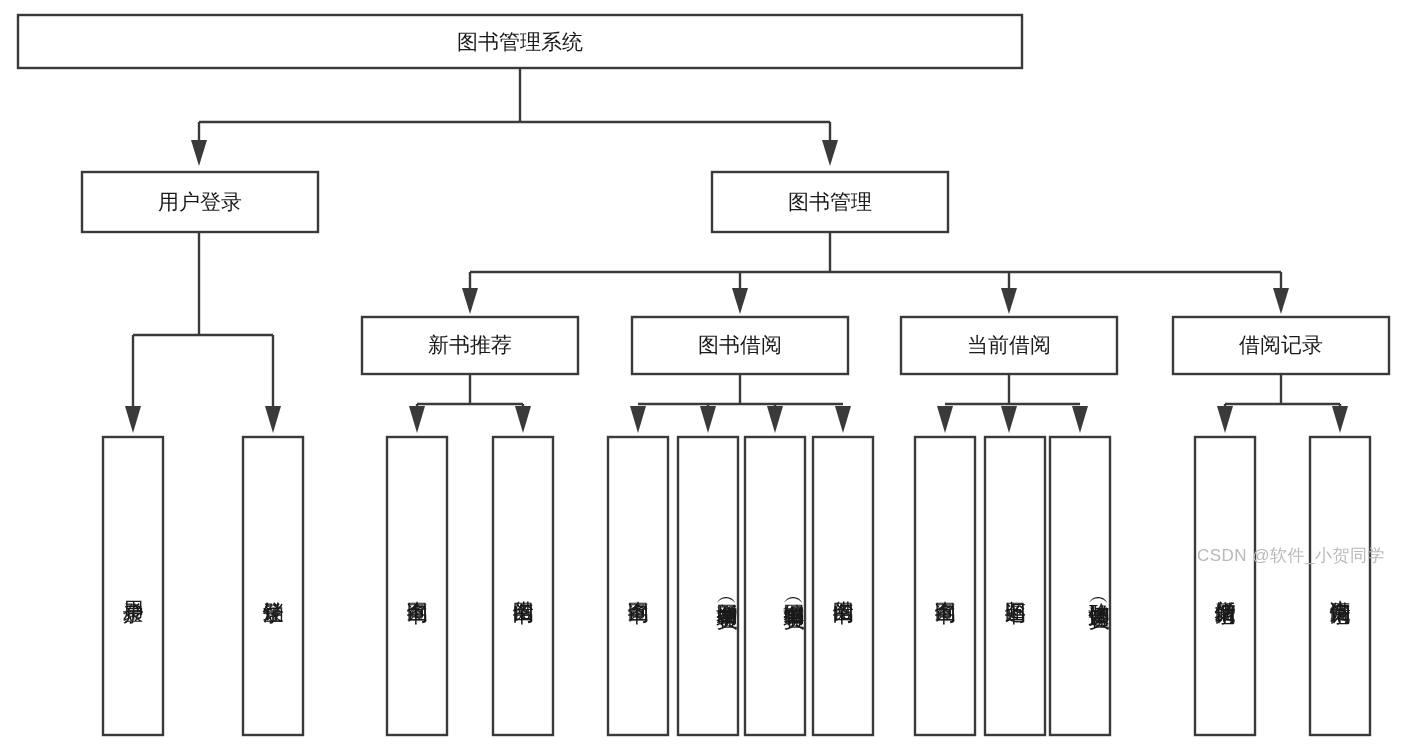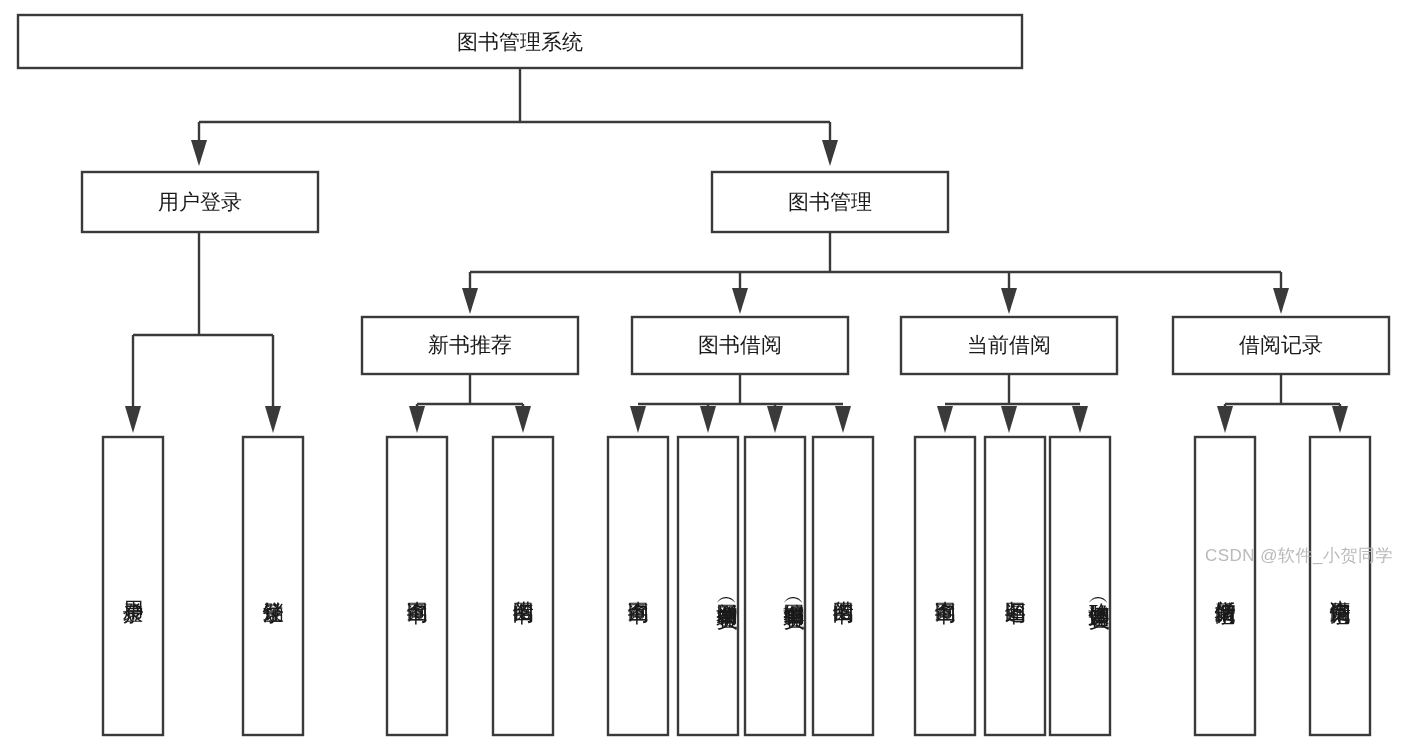--- a/index.html
+++ b/index.html
@@ -60,21 +60,21 @@
     font-family: "Liberation Sans", "DejaVu Sans", sans-serif;
     font-size: 21px;
     line-height: 1.08;
     color: #1a1a1a;
     letter-spacing: 1px;
     pointer-events: none;
     white-space: nowrap;
   }
   .watermark {
     position: absolute;
-    right: 12px;
+    right: 20px;
     bottom: 6px;
     font-family: "Liberation Sans", "DejaVu Sans", sans-serif;
     font-size: 17px;
     color: #b9b9b9;
     letter-spacing: 0.5px;
     user-select: none;
   }
 </style>
 </head>
 <body>

